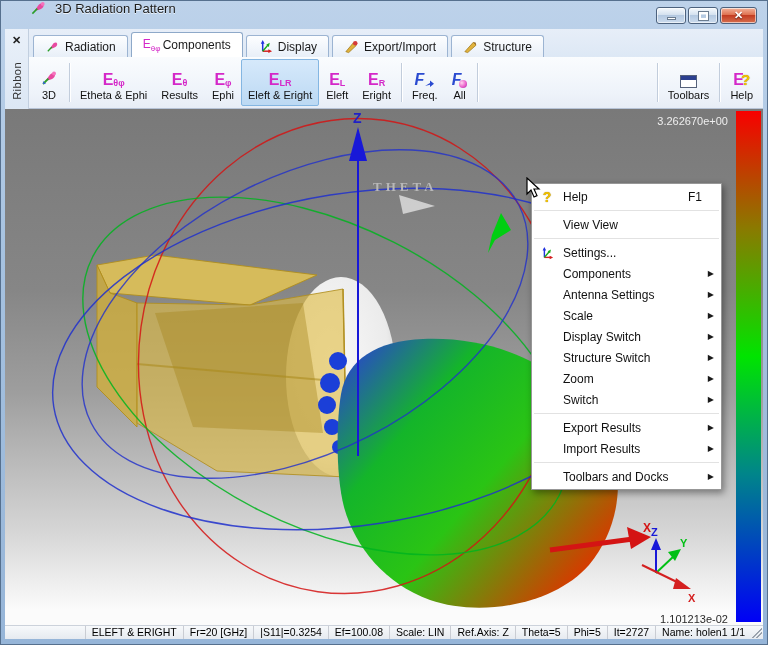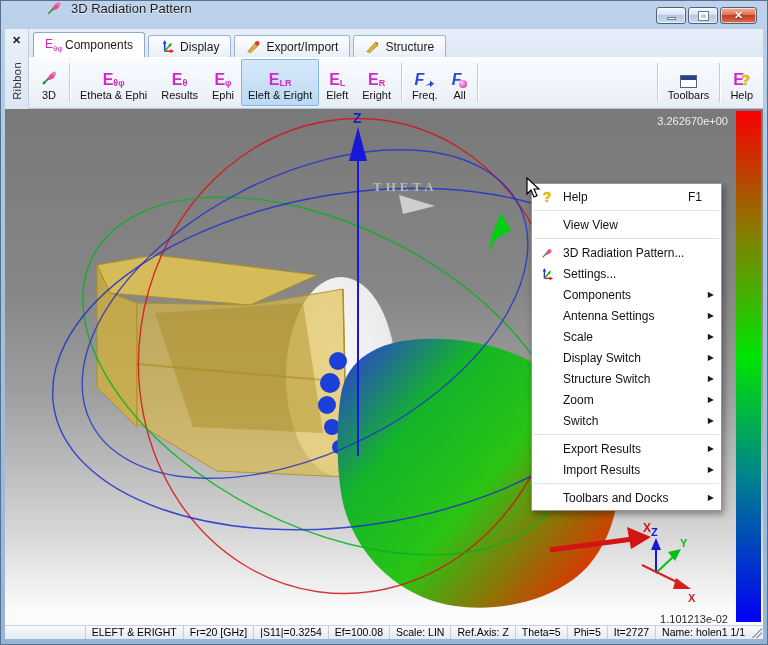--- a/index.html
+++ b/index.html
@@ -5,21 +5,21 @@
   * { margin:0; padding:0; box-sizing:border-box; }
   body { font-family:"Liberation Sans", sans-serif; background:#555; }
 
   .window {
     position:relative; width:768px; height:645px;
     background:linear-gradient(180deg,#bdd2ea 0%,#a6c2e0 40%,#96b5d8 100%);
     border:1px solid #56708e; overflow:hidden;
   }
 
   
-  .titlebar { height:14px; display:flex; align-items:center; padding:0 8px 0 44px; position:relative; }
+  .titlebar { height:14px; display:flex; align-items:center; padding:0 8px 0 28px; position:relative; }
   .titlebar .title { font-size:13px; color:#1c1c1c; margin-left:8px; text-shadow:0 1px 0 rgba(255,255,255,.7); }
   .app-icon { width:18px; height:18px; display:inline-flex; }
   .winbtns { position:absolute; right:10px; top:6px; display:flex; gap:2px; }
   .wbtn { height:17px; border:1px solid #4c627e; border-radius:3px; display:flex; align-items:center; justify-content:center;
           background:linear-gradient(180deg,#f6fafd 0%,#d4e1ef 45%,#b4c9e1 50%,#ccdcee 100%); box-shadow:inset 0 0 0 1px rgba(255,255,255,.6); }
   .wbtn.min, .wbtn.max { width:30px; }
   .wbtn.close { width:37px; background:linear-gradient(180deg,#f3b29a 0%,#df7251 45%,#c33d22 50%,#d7704f 100%); }
   .glyph-min { width:9px; height:3px; background:#fff; border:1px solid #6a7c90; margin-top:6px; }
   .glyph-max { width:9px; height:8px; background:transparent; border:2px solid #fff; outline:1px solid #6a7c90; }
   .glyph-x { color:#fff; font-size:11px; font-weight:bold; text-shadow:0 1px 1px #5d180c; line-height:1; }
@@ -122,20 +122,29 @@
 
   <div class="app">
 
     <div class="ribbon-rows">
       <div class="leftstrip">
         <div class="ribbon-close">✕</div>
         <div class="ribbon-label">Ribbon</div>
       </div>
       <div class="rightcol">
         <div class="tabbar">
+          <div class="tab">
+            <span class="tabicon">
+              <svg viewBox="0 0 16 16" width="15" height="15">
+                  <path d="M3 13 L8 6 C9.5 3.4 13 3 13 5.6 C13 8.6 9 9.8 6.2 10.2 Z" fill="#e84aa0"></path>
+                  <line x1="3" y1="13" x2="7.4" y2="8.6" stroke="#2aa02a" stroke-width="1.4"></line>
+                </svg>
+            </span>
+            <span>Radiation</span>
+          </div>
           <div class="tab active">
             <span class="tabicon">
                 <span class="eglyph">E<sub>θφ</sub></span>
               </span>
             <span>Components</span>
           </div>
           <div class="tab">
             <span class="tabicon">
               <svg viewBox="0 0 16 16" width="15" height="15">
                   <line x1="5" y1="13" x2="5" y2="3" stroke="#2233dd" stroke-width="1.6"></line>
@@ -352,29 +361,20 @@
         </div>
         <div class="msep"></div>
         <div class="mi">
           <span class="mico"></span>
           <span class="mlabel">View View</span>
         </div>
         <div class="msep"></div>
         <div class="mi">
           <span class="mico">
             <svg viewBox="0 0 16 16" width="14" height="14">
-                <path d="M3 13 L8 6 C9.5 3.4 13 3 13 5.6 C13 8.6 9 9.8 6.2 10.2 Z" fill="#e84aa0"></path>
-                <line x1="3" y1="13" x2="7.4" y2="8.6" stroke="#2aa02a" stroke-width="1.4"></line>
-              </svg>
-          </span>
-          <span class="mlabel">3D Radiation Pattern...</span>
-        </div>
-        <div class="mi">
-          <span class="mico">
-            <svg viewBox="0 0 16 16" width="14" height="14">
                 <line x1="5" y1="13" x2="5" y2="3" stroke="#2233dd" stroke-width="1.6"></line>
                 <polygon points="5,1 3,5 7,5" fill="#2233dd"></polygon>
                 <line x1="5" y1="13" x2="13" y2="13" stroke="#d42020" stroke-width="1.6"></line>
                 <polygon points="15,13 11,11 11,15" fill="#d42020"></polygon>
                 <line x1="5" y1="13" x2="11" y2="6" stroke="#18a818" stroke-width="1.6"></line>
                 <polygon points="12.5,4 8.8,6 11.6,8.4" fill="#18a818"></polygon>
               </svg>
           </span>
           <span class="mlabel">Settings...</span>
         </div>

